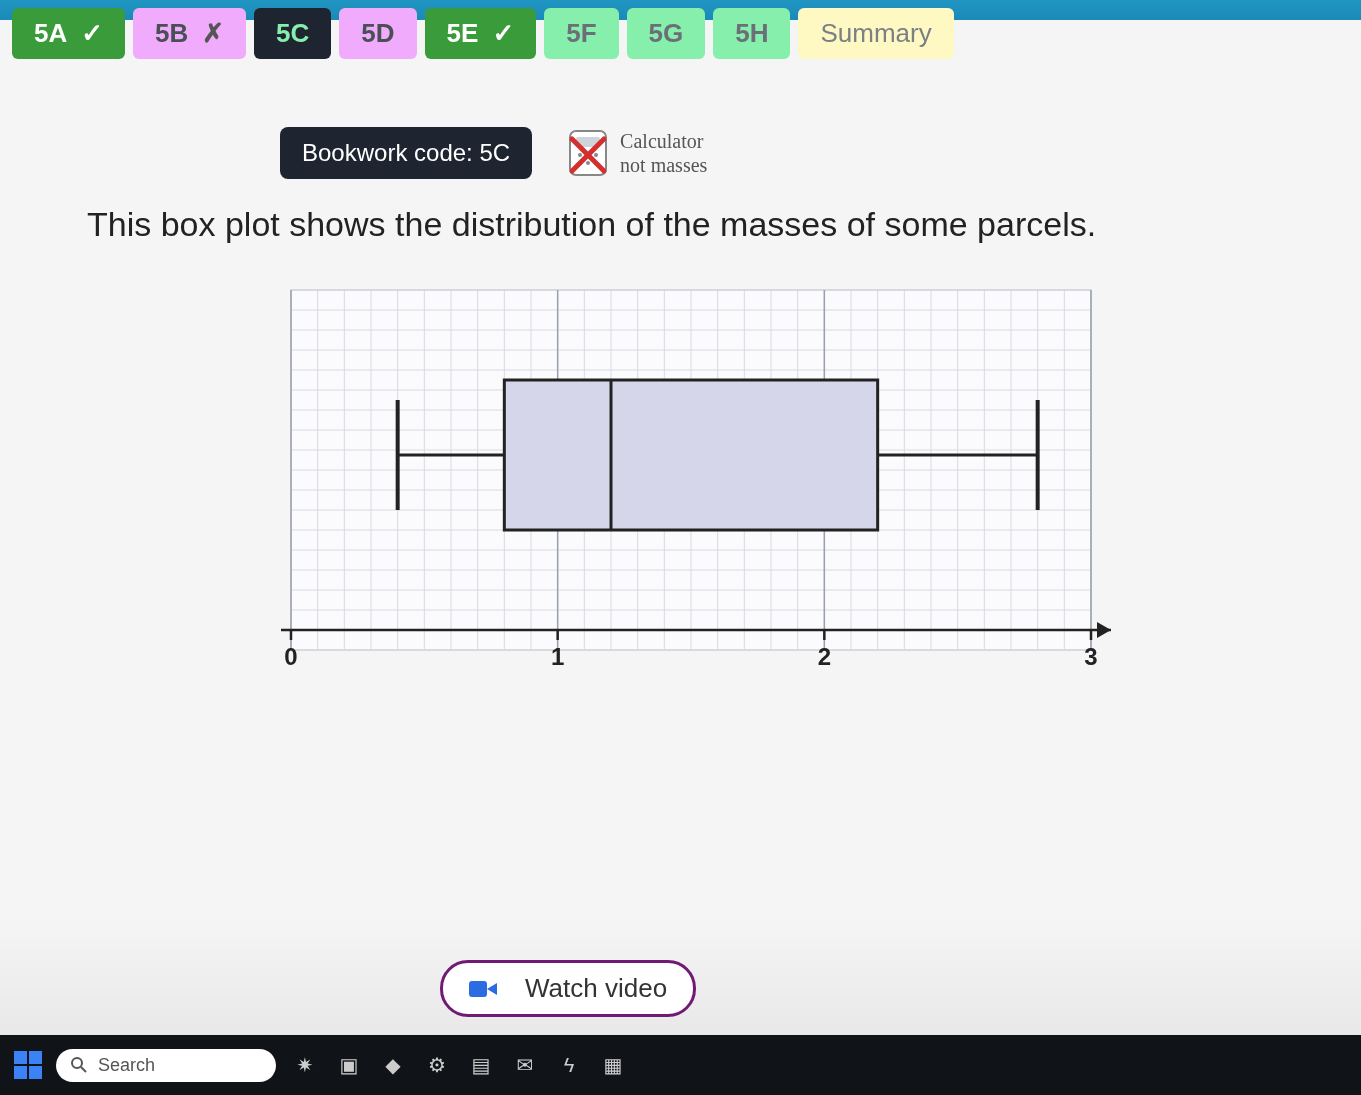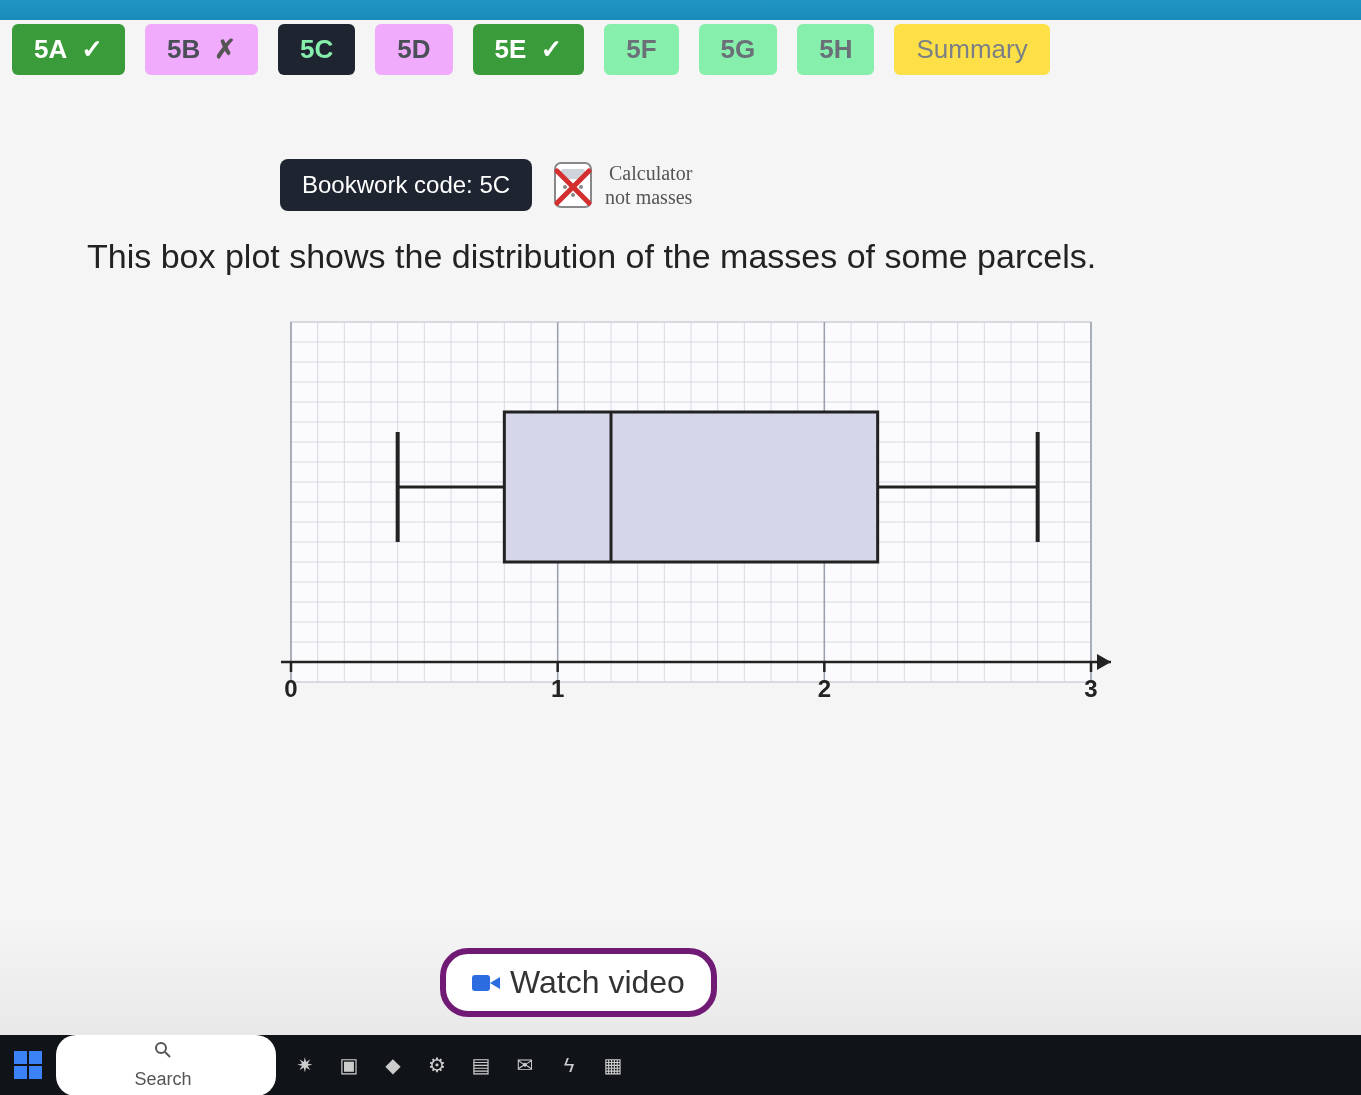--- a/index.html
+++ b/index.html
@@ -1,52 +1,52 @@
 <!DOCTYPE html>
 <html><head>
 <meta charset="utf-8">
 <style>
   * { margin:0; padding:0; box-sizing:border-box; }
   body { font-family: Arial, Helvetica, sans-serif; background:#f5f5f5; width:1361px; height:1095px; overflow:hidden; position:relative;}
   
   .top-bar { background:linear-gradient(#2196c3,#1a8ab8); height:20px; width:100%; position:absolute; top:0; left:0;}
   
-  .tabs { display:flex; gap:20px; padding:24px 12px; align-items:flex-start; position:relative; top:0;}
+  .tabs { display:flex; gap:8px; padding:8px 12px; align-items:flex-start; position:relative; top:0;}
   .tab { border-radius:6px; padding:10px 22px; font-size:26px; font-weight:600; display:flex; align-items:center; gap:8px; cursor:pointer;}
   .tab.green { background:#3a9b3a; color:#fff;}
   .tab.grey  { background:#f0abfc; color:#4a4f57;}
   .tab.dark  { background:#1e2530; color:#86efac;}
   .tab.light { background:#86efac; color:#6a6f78;}
-  .tab.summary { background:#fde047; color:#7b7f86; font-weight:500;}
+  .tab.summary { background:#fef9c3; color:#7b7f86; font-weight:500;}
   .check::after { content:"✓"; font-weight:700; margin-left:6px;}
   .cross::after { content:"✗"; font-weight:700; margin-left:6px; color:#555;}
   .tab.green.check::after{color:#fff;}
   
   .content { padding:30px 60px 0 60px;}
   
-  .meta-row { display:flex; align-items:center; gap:19px; margin:30px 0 20px 220px;text-align:right;}
+  .meta-row { display:flex; align-items:center; gap:34px; margin:30px 0 20px 220px;}
   .bookwork { background:#1e2530; color:#fff; padding:12px 22px; border-radius:8px; font-size:24px; font-weight:500;}
   .calc { display:flex; align-items:center; gap:10px;}
   .calc-icon { width:44px; height:48px; position:relative;}
   .calc-icon svg{width:44px;height:48px;}
   .calc-text { display:flex; flex-direction:column; font-size:20px; color:#555; line-height:1.2;font-family:Liberation Serif, serif;}
   
   .question { font-size:34px; color:#222; margin:20px 27px; line-height:1.5;}
   .instruction { font-size:32px; color:#222; margin:10px 80px 30px 120px;}
   
   .chart-wrap { display:flex; justify-content:center; margin-top:10px;}
   svg.boxplot { background:transparent;}
   
-  .watch-btn { position:absolute; left:440px; bottom:78px; background:#fff; border:6px solid #701a75; border-radius:28px; padding:10px 26px; font-size:32px; color:#333; display:flex; align-items:center; gap:10px; cursor:pointer; z-index:5;}
+  .watch-btn { position:absolute; left:440px; bottom:78px; background:#fff; border:3px solid #701a75; border-radius:28px; padding:10px 26px; font-size:26px; color:#333; display:flex; align-items:center; gap:28px; cursor:pointer; z-index:5;}
   .watch-icon { display:inline-flex;}
   
   .taskbar { position:absolute; bottom:0; left:0; width:100%; height:60px; background:#101418; display:flex; align-items:center; padding:0 14px; gap:14px;}
   .start-icon { width:28px; height:28px; display:grid; grid-template-columns:1fr 1fr; grid-template-rows:1fr 1fr; gap:2px;}
   .start-icon span{ background:#3b82f6;}
-  .search-pill { background:#fff; border-radius:20px; padding:6px 20px 6px 14px; display:flex; align-items:center; gap:10px; color:#555; font-size:18px; min-width:220px;flex-direction:column;}
+  .search-pill { background:#fff; border-radius:20px; padding:6px 20px 6px 14px; display:flex; align-items:center; gap:10px; color:#555; font-size:18px; min-width:220px;}
   .tb-item{ width:30px; height:30px; border-radius:6px; display:flex; align-items:center; justify-content:center; color:#ccc; font-size:20px;}
   
   .fade-bottom { position:absolute; left:0; bottom:60px; width:100%; height:120px; background:linear-gradient(transparent, rgba(0,0,0,0.05)); pointer-events:none;}
 </style>
 </head>
 <body>
 
 <div class="top-bar"></div>
 
 <div class="tabs" id="tabs-ct">

